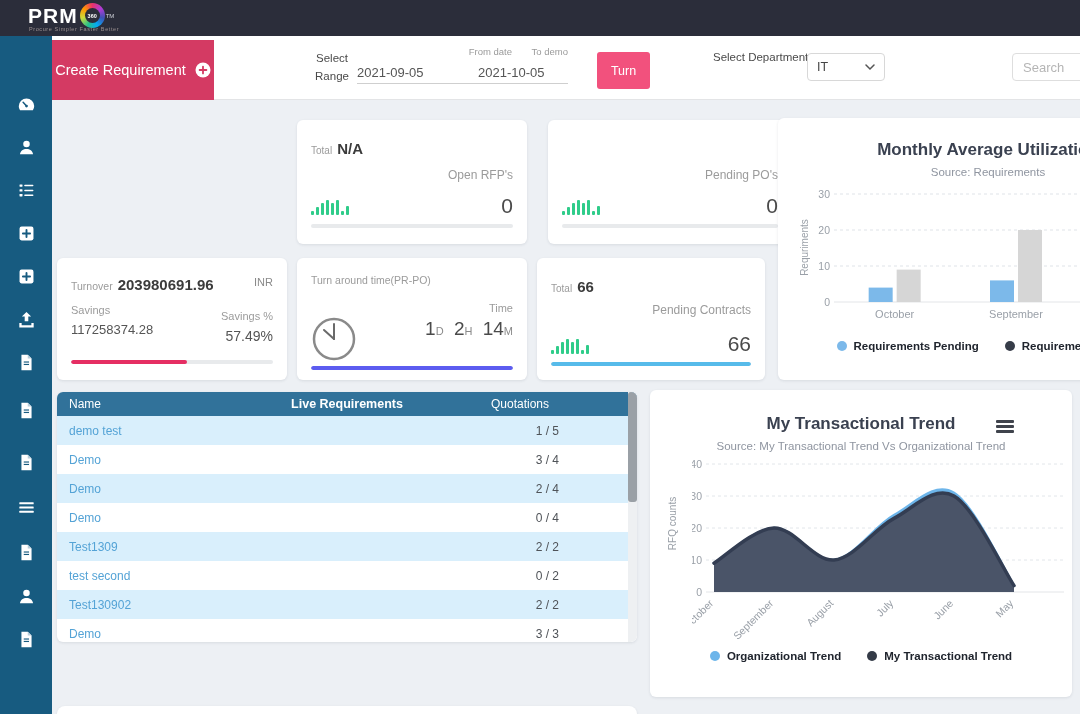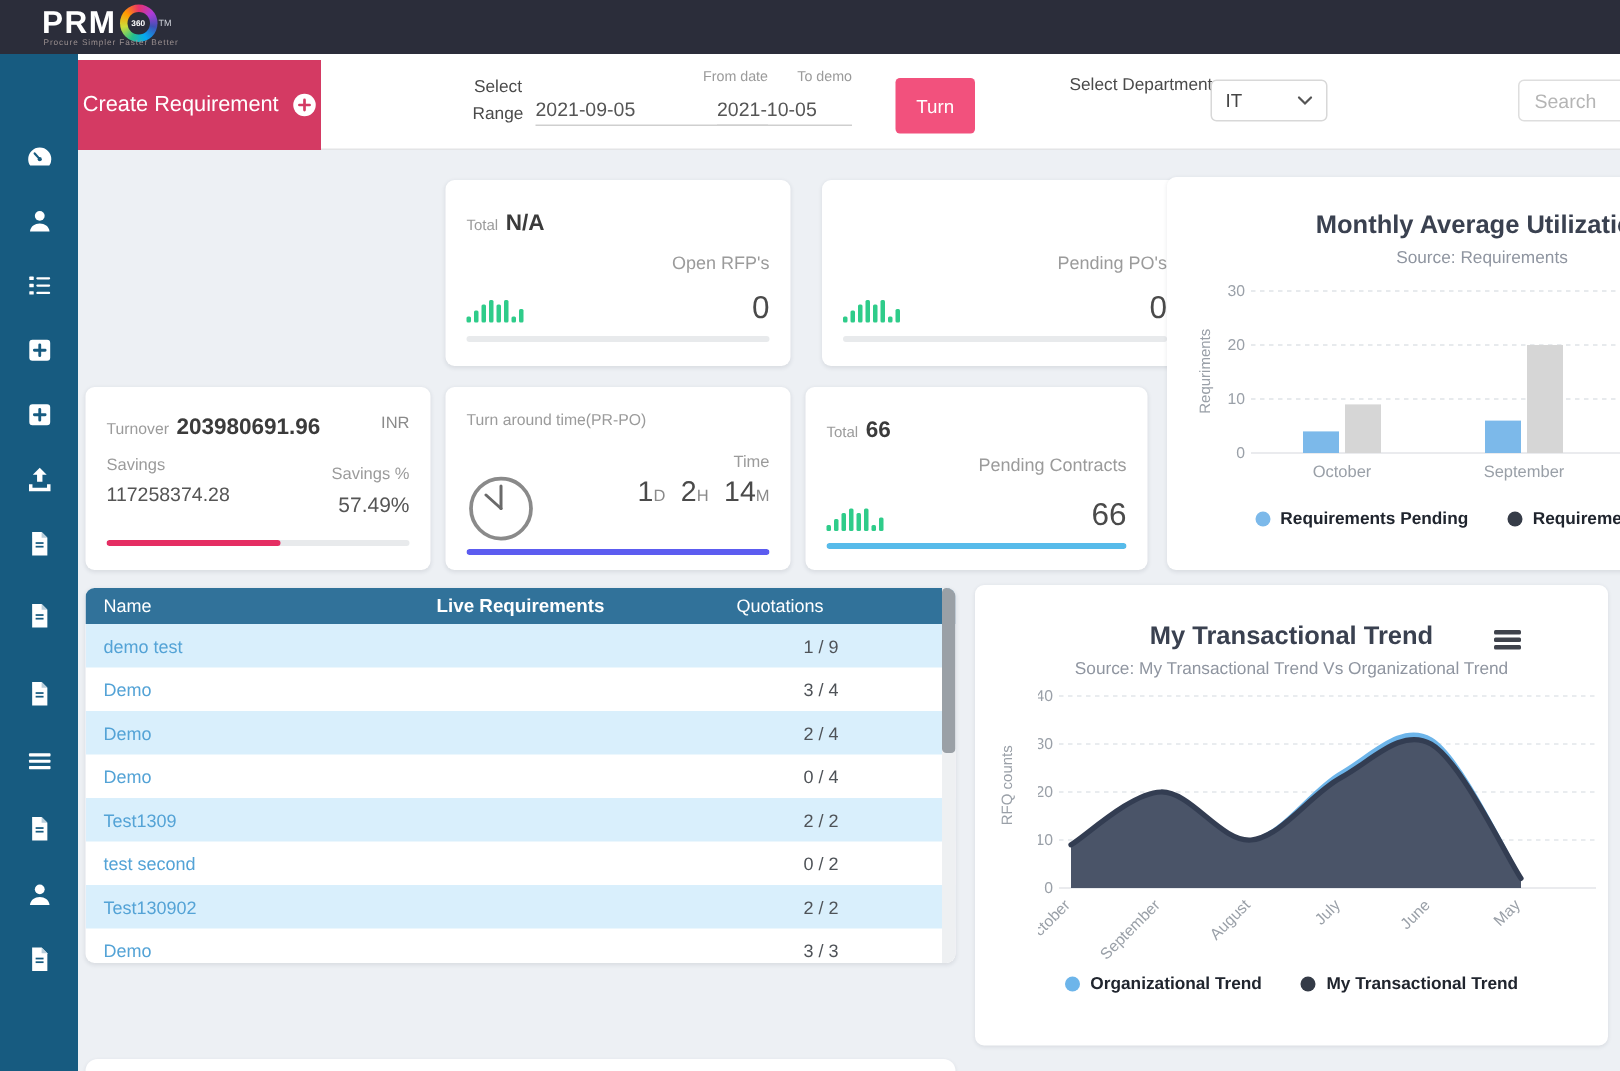--- a/index.html
+++ b/index.html
@@ -371,21 +371,21 @@
 
   <div class="card" style="left:57px; top:392px; width:580px; height:250px; overflow:hidden;">
     <div class="tbl-head">
       <span class="h-name">Name</span>
       <span class="h-title">Live Requirements</span>
       <span class="h-quot">Quotations</span>
     </div>
     <div class="tbl-rows" id="tablerows">
         <div class="trow">
           <span class="nm">demo test</span>
-          <span class="qt">1 / 9</span>
+          <span class="qt">1 / 5</span>
         </div>
         <div class="trow">
           <span class="nm">Demo</span>
           <span class="qt">3 / 4</span>
         </div>
         <div class="trow">
           <span class="nm">Demo</span>
           <span class="qt">2 / 4</span>
         </div>
         <div class="trow">

